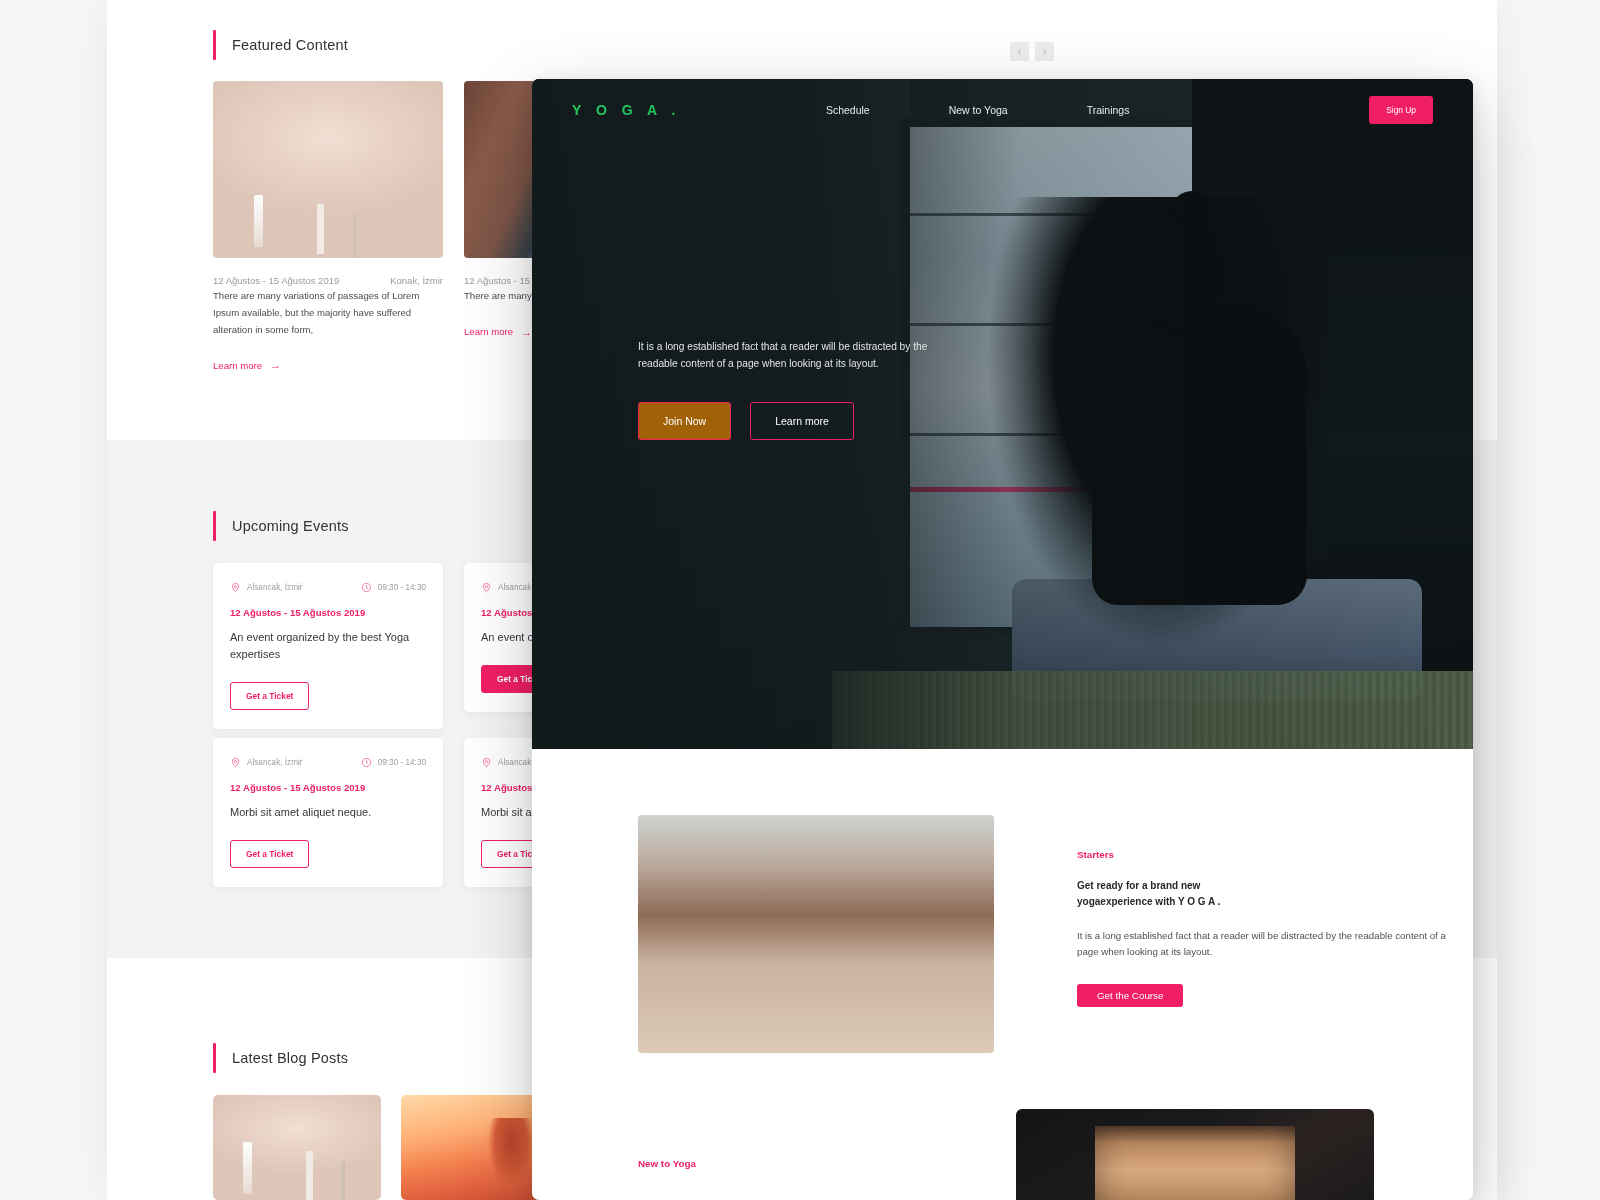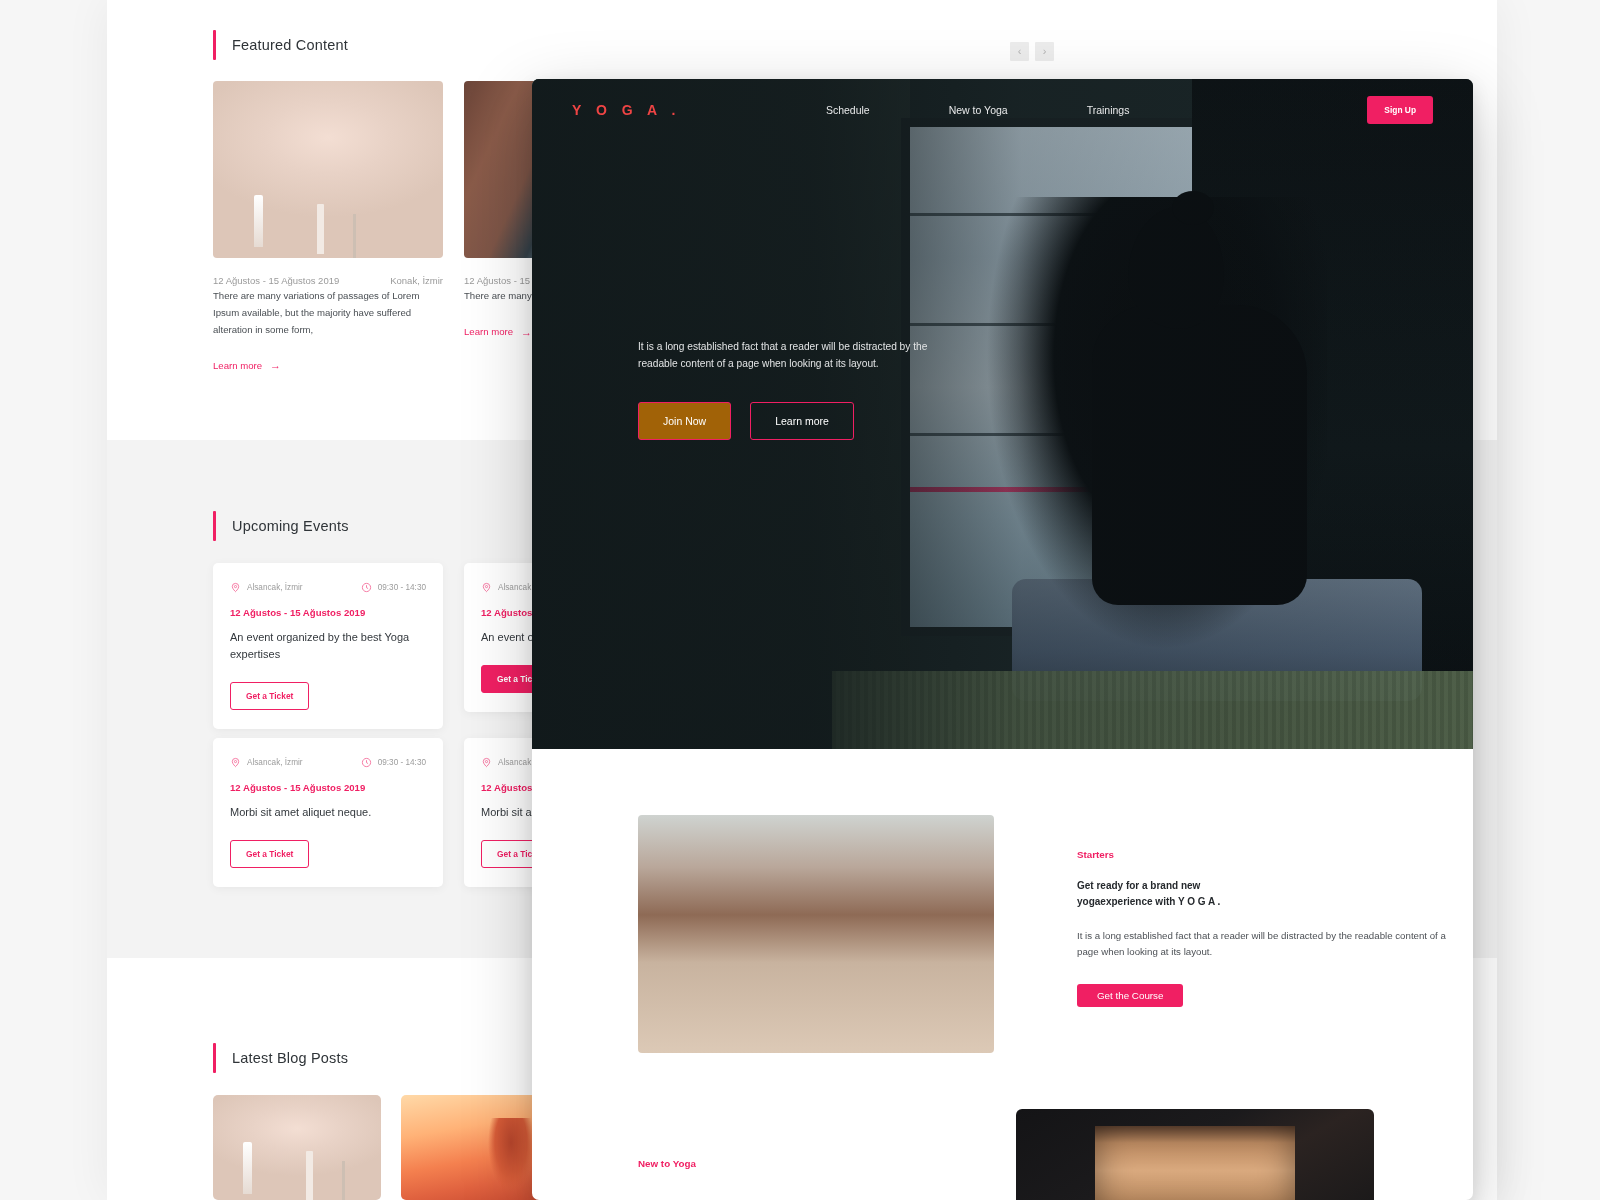--- a/index.html
+++ b/index.html
@@ -113,25 +113,25 @@
   .hero-mat { position:absolute; left:480px; top:500px; width:410px; height:122px;
     background:linear-gradient(180deg,#6d7f91 0%,#51647a 60%,#3b4a5c 100%); border-radius:14px; }
   .hero-floor { position:absolute; left:300px; bottom:0; width:641px; height:78px;
     background:repeating-linear-gradient(90deg,#586b4f 0 4px,#64785a 4px 8px); opacity:.9; }
 
   .hero-shade { position:absolute; inset:0;
     background:linear-gradient(90deg, rgba(16,24,26,.92) 0%, rgba(16,24,26,.82) 30%, rgba(14,20,22,.35) 52%, rgba(10,14,16,.15) 100%); }
 
   .hero-nav { position:absolute; left:0; top:0; width:100%; height:62px;
               display:flex; align-items:center; padding:0 40px; }
-  .logo { font-size:14px; letter-spacing:5.5px; color:#ef4444; font-weight:bold; }
+  .logo { font-size:14px; letter-spacing:5.5px; color:#22c55e; font-weight:bold; }
   .nav-links { display:flex; gap:79px; margin-left:145px; }
   .nav-links a { font-size:10.5px; color:#e8e9ea; text-decoration:none; cursor:pointer; }
   .signup-btn { margin-left:auto; background:#f01f63; color:#fff; border:0;
-    font-size:8.4px; font-weight:bold; padding:9px 17px; border-radius:3px; cursor:pointer;
+    font-size:8.4px; font-weight:normal; padding:9px 17px; border-radius:3px; cursor:pointer;
     font-family:"Liberation Sans", sans-serif; }
 
   .hero-copy { position:absolute; left:106px; top:238px; width:430px; }
   .hero-h1 { font-size:41px; line-height:1.23; color:#fff; font-weight:bold; letter-spacing:-.6px; }
   .hero-sub { margin-top:22px; font-size:10.2px; line-height:1.62; color:#e2e4e5; width:290px; }
   .hero-cta { margin-top:30px; display:flex; gap:19px; }
   .btn-fill { background:#a16207; border:1px solid #f01f63; color:#fff; font-size:10.5px;
     padding:12px 24px; border-radius:3px; cursor:pointer; font-family:"Liberation Sans", sans-serif; }
   .btn-out { background:transparent; border:1px solid #f01f63; color:#fff; font-size:10.5px;
     padding:12px 24px; border-radius:3px; cursor:pointer; font-family:"Liberation Sans", sans-serif; }

